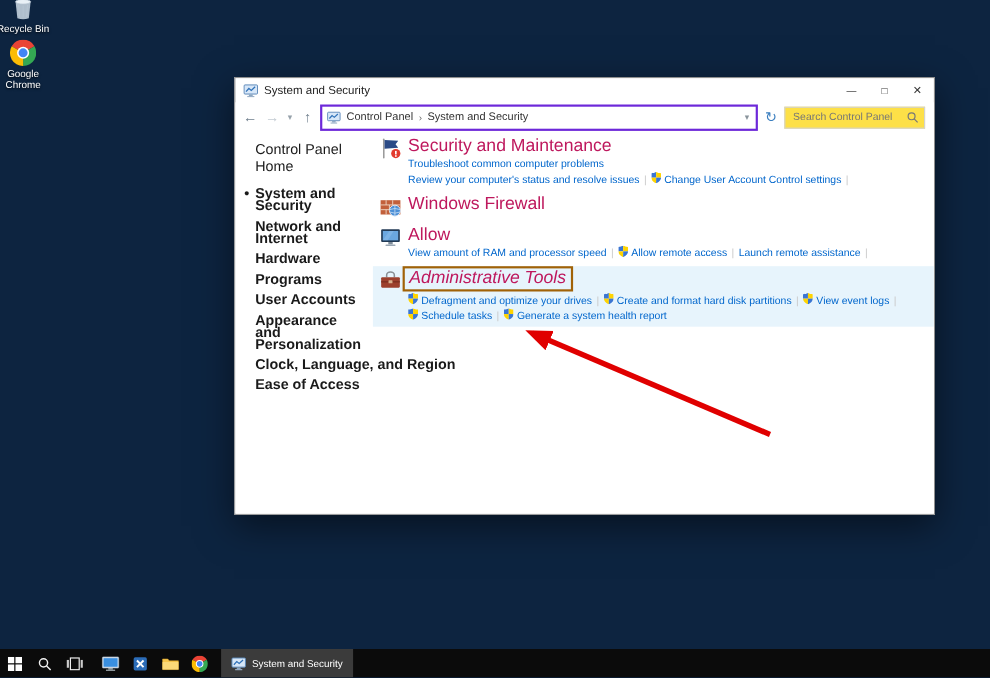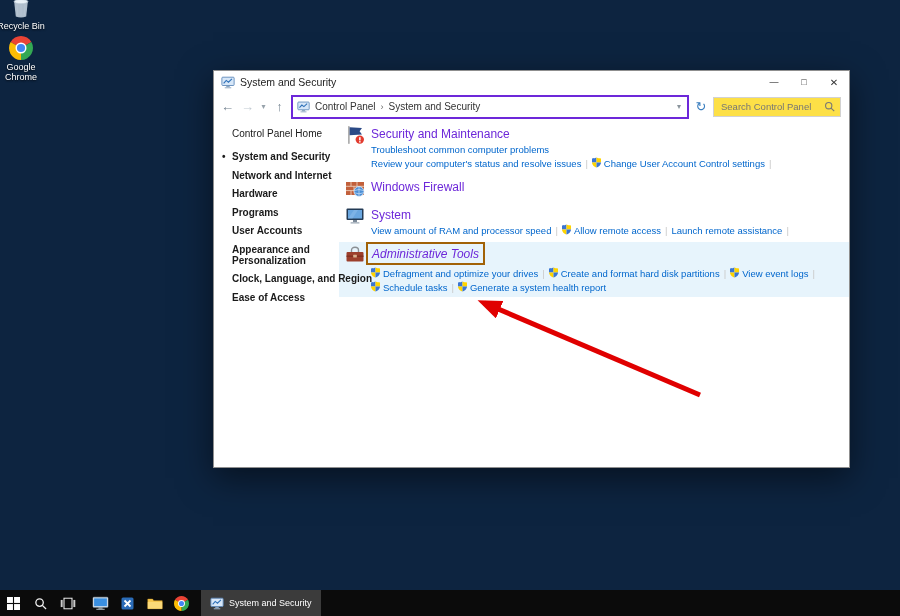--- a/index.html
+++ b/index.html
@@ -36,33 +36,33 @@
   .crumb{white-space:nowrap;}
   .crumb-sep{color:#666;font-size:9px;}
   .addr-dd{margin-left:auto;color:#8a949c;font-size:8px;padding:0 2px;}
   .refresh-btn{width:18px;text-align:center;color:#3a7ebf;font-size:13px;line-height:20px;}
   .searchbox{width:128px;height:20px;border:1px solid #d2d2d2;background:#fde047;display:flex;align-items:center;padding:0 5px;box-sizing:border-box;}
   .searchbox input{border:none;outline:none;flex:1;min-width:0;font-size:9.5px;color:#444;font-family:"Liberation Sans",sans-serif;background:transparent;}
   .searchbox input::placeholder{color:#767676;}
   .searchbox .mag{width:11px;height:11px;flex:0 0 11px;}
   
   .winbody{flex:1;display:flex;overflow:hidden;background:#fff;}
-  .sidebar{width:125px;flex:0 0 125px;box-sizing:border-box;padding:8px 0 0 18px;font-size:10px;color:#1a1a1a;}
+  .sidebar{width:125px;flex:0 0 125px;box-sizing:border-box;padding:8px 0 0 18px;font-size:13px;color:#1a1a1a;}
   .side-home{margin-bottom:12px;cursor:pointer;}
   .side-item{margin-bottom:7.5px;position:relative;line-height:11px;width:100px;cursor:pointer;font-weight:bold;}
   .side-item.nowrap{white-space:nowrap;}
   .side-item .bullet{display:none;}
   .side-item.active{font-weight:bold;}
   .side-item.active .bullet{display:inline;position:absolute;left:-10px;top:0;font-weight:bold;}
   .main{flex:1;padding-top:2px;min-width:0;}
   .section{display:flex;padding:2px 6px 3px 6px;margin-bottom:2px;}
   .section.highlight{background:#e7f4fc;}
   .sec-icon{width:20px;height:20px;flex:0 0 20px;margin-right:6px;margin-top:1px;}
   .sec-body{min-width:0;}
-  .sec-title{font-size:12px;line-height:14px;color:#6d28d9;display:inline-block;margin-bottom:1px;cursor:pointer;text-align:center;}
+  .sec-title{font-size:16px;line-height:14px;color:#be185d;display:inline-block;margin-bottom:1px;cursor:pointer;text-align:center;}
   .red-box{border:2px solid #a16207;padding:0 4px 1px 4px;margin:-2px 0 1px -5px;display:inline-block;font-style:italic;}
   .link-row{line-height:12px;white-space:nowrap;}
   .cplink{color:#0066cc;font-size:9.5px;cursor:pointer;}
   .sep{color:#c9c9c9;font-size:9.5px;margin:0 4px;}
   .shield{width:9px;height:11px;display:inline-block;vertical-align:-1px;margin-right:3px;}
   
   #annotation{position:absolute;left:0;top:0;width:900px;height:616px;z-index:40;pointer-events:none;}
   
   #taskbar{position:absolute;left:0;bottom:0;width:900px;height:26px;background:#0b0b0b;display:flex;align-items:stretch;z-index:50;}
   .tb-btn{width:27px;display:flex;align-items:center;justify-content:center;cursor:pointer;}
@@ -288,21 +288,21 @@
         <div class="sec-body">
           <span class="sec-title">Windows Firewall</span>
         </div>
       </div>
 
       <div class="section">
         <svg class="sec-icon" viewBox="0 0 20 20">
             <use href="#icon-system"></use>
           </svg>
         <div class="sec-body">
-          <span class="sec-title">System</span>
+          <span class="sec-title">Allow</span>
           <div class="link-row">
             <span class="cplink">View amount of RAM and processor speed</span><span class="sep">|</span><svg class="shield" viewBox="0 0 12 14">
                 <use href="#uac-shield"></use>
               </svg><span class="cplink">Allow remote access</span><span class="sep">|</span><span class="cplink">Launch remote assistance</span><span class="sep">|</span>
           </div>
         </div>
       </div>
 
 
       <div class="section highlight">

